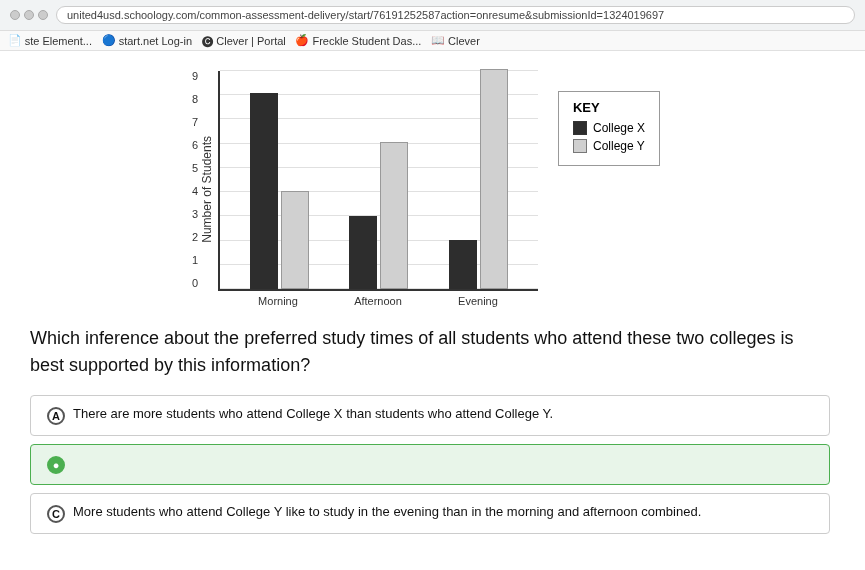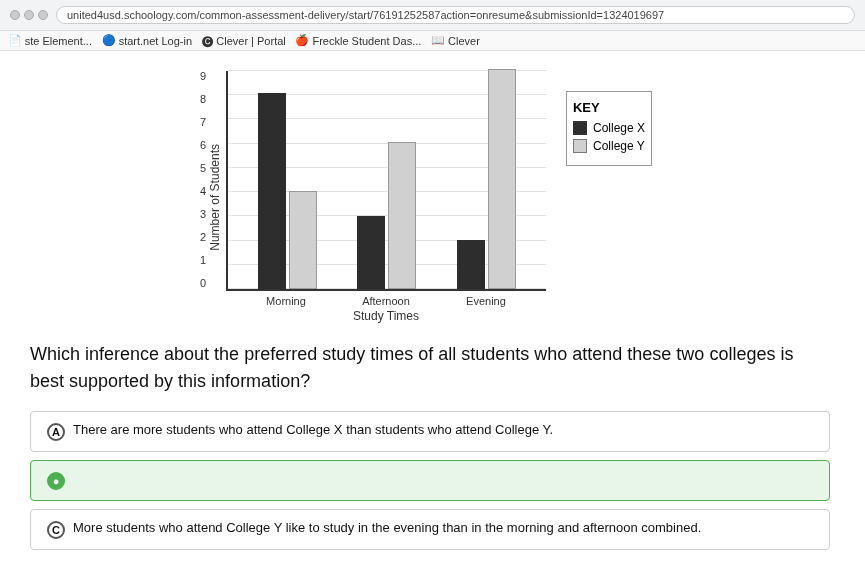--- a/index.html
+++ b/index.html
@@ -171,21 +171,21 @@
     }
     .x-axis-title {
       text-align: center;
       font-size: 12px;
       color: #333;
       margin-top: 2px;
     }
     
     .chart-key {
       border: 1px solid #999;
-      padding: 8px 6px;
+      padding: 8px 14px;
       font-size: 12px;
       align-self: flex-start;
       margin-top: 20px;
     }
     .key-title {
       font-weight: bold;
       margin-bottom: 6px;
       font-size: 13px;
     }
     .key-item {
@@ -332,21 +332,20 @@
                   <div class="bar bar-x" style="height: 48.8889px; width: 28px;"></div>
                   <div class="bar bar-y" style="height: 220px; width: 28px;"></div>
                 </div>
               </div>
           </div>
           <div class="x-labels" id="x-labels-container">
               <span class="x-label">Morning</span>
               <span class="x-label">Afternoon</span>
               <span class="x-label">Evening</span>
             </div>
-          <div class="x-axis-title">Study Times</div>
         </div>
       </div>
 
       <div class="chart-key">
         <div class="key-title">KEY</div>
         <div class="key-item">
           <div class="key-swatch-x"></div>
           <span>College X</span>
         </div>
         <div class="key-item">

